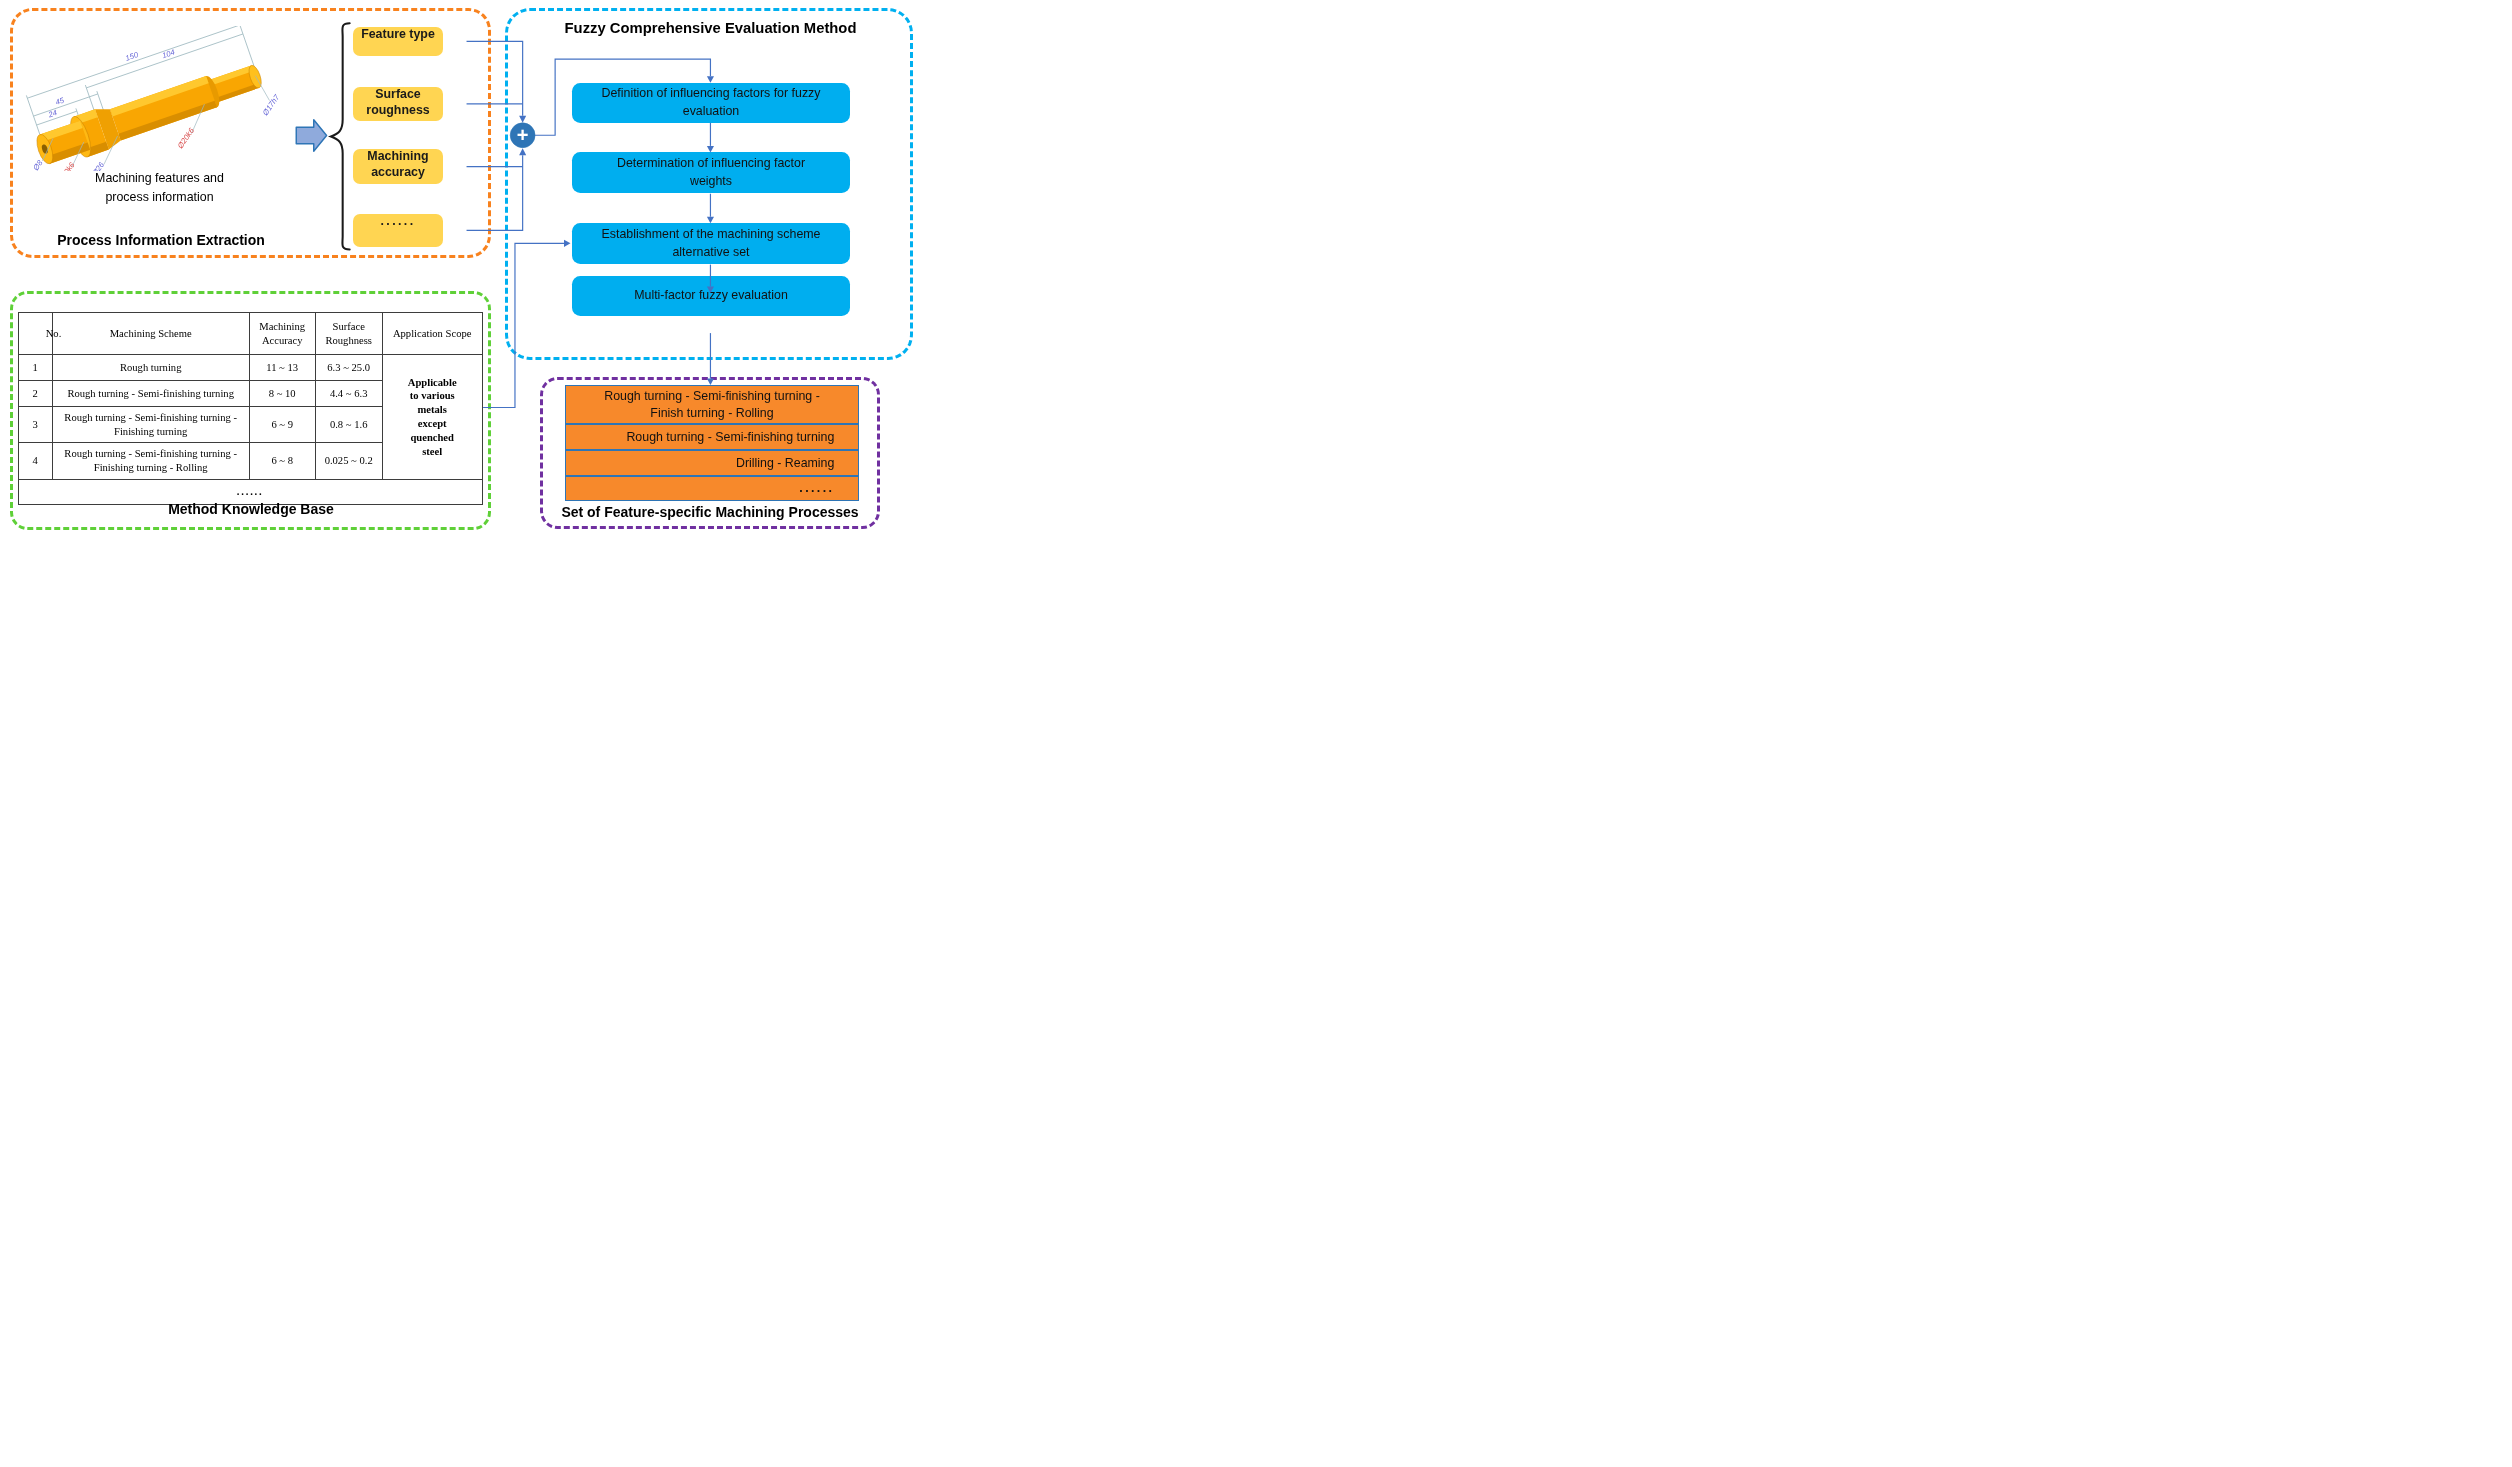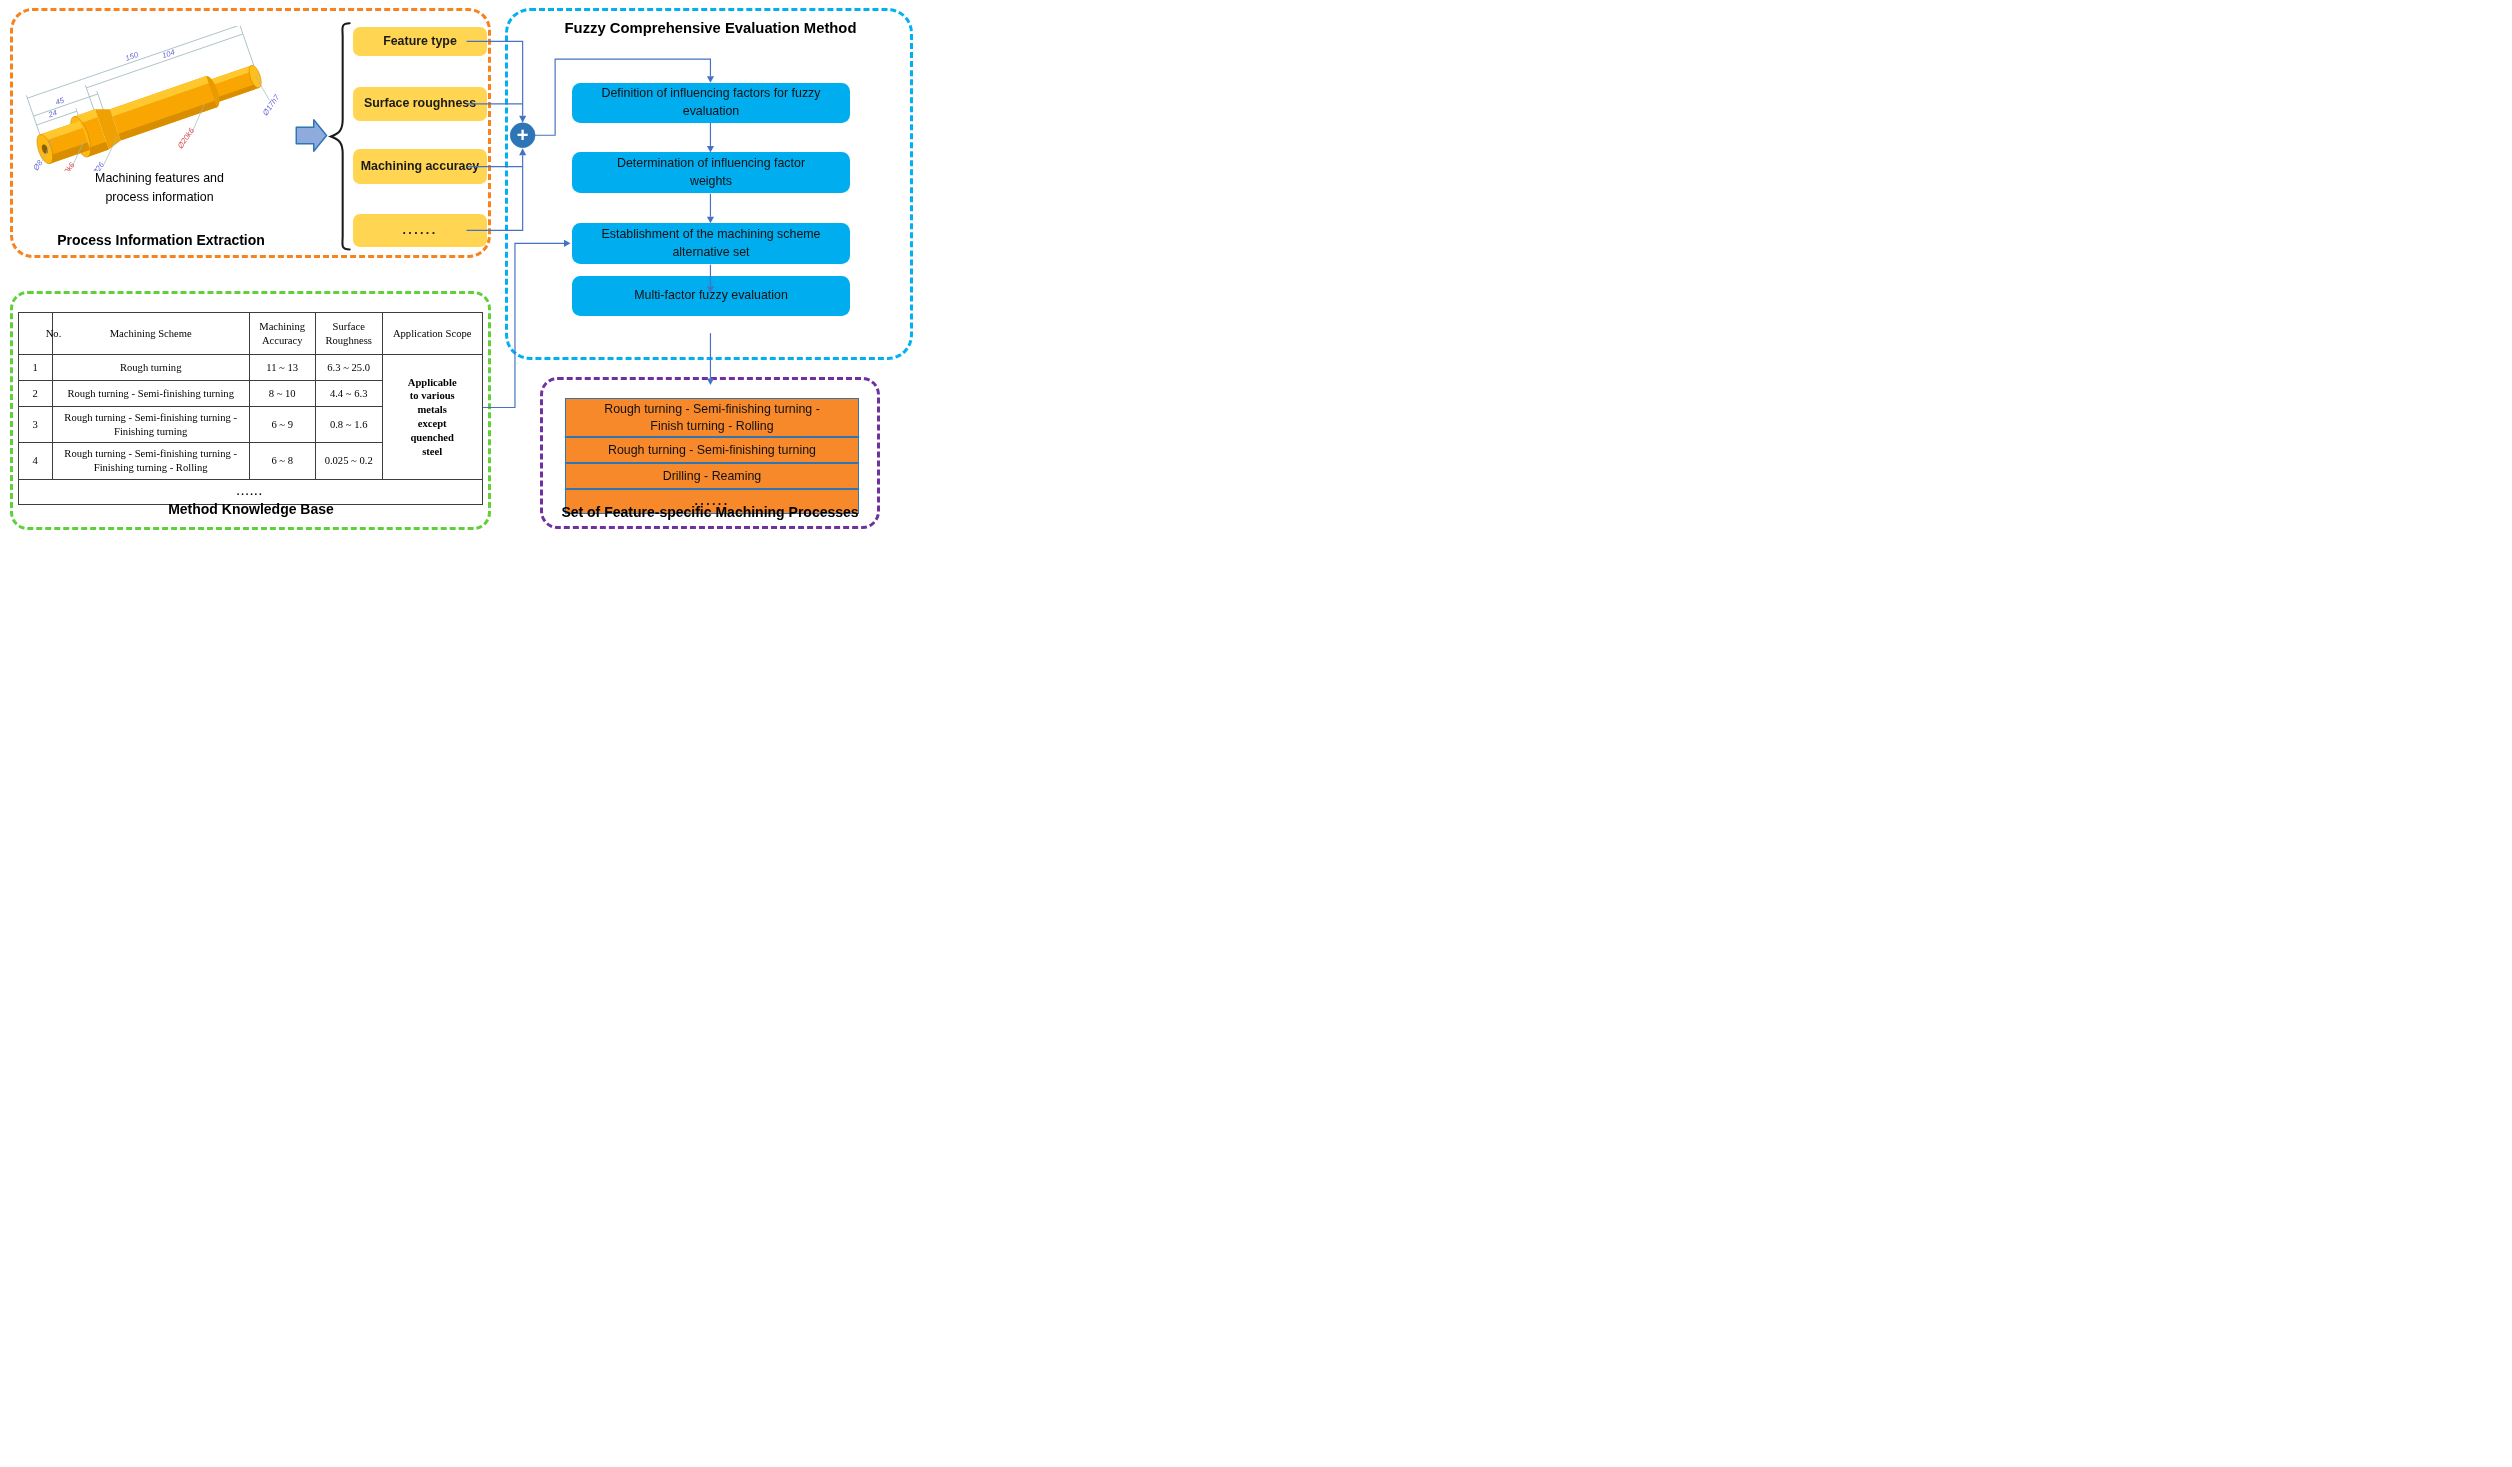--- a/index.html
+++ b/index.html
@@ -3,29 +3,29 @@
 <meta charset="utf-8">
 <style>
   html,body{margin:0;padding:0;background:#ffffff;}
   #canvas{position:relative;width:926px;height:541px;background:#fff;
           font-family:"Liberation Sans",sans-serif;overflow:hidden;}
   .dashed{position:absolute;box-sizing:border-box;background:transparent;}
   .orange-frame{border:3.5px dashed #F8821E;border-radius:22.4px;}
   .cyan-frame{border:3.5px dashed #00B0F0;border-radius:25px;}
   .green-frame{border:3.5px dashed #5FD038;border-radius:17.7px;}
   .purple-frame{border:3.5px dashed #7030A0;border-radius:17.7px;}
-  .ybox{position:absolute;left:353px;width:134px;background:#FFD552;border-radius:7px;
-        display:flex;align-items:center;justify-content:center;text-align:center;
+  .ybox{position:absolute;left:353px;width:90px;background:#FFD552;border-radius:7px;
+        display:flex;justify-content:center;text-align:center;
         font-weight:bold;font-size:12.4px;color:#1a1a1a;line-height:1.25;box-sizing:border-box;}
   .bluestep{position:absolute;left:572px;width:278px;background:#00AEEF;border-radius:8.3px;
         display:flex;align-items:center;justify-content:center;text-align:center;
         font-size:12.4px;color:#111;line-height:1.45;padding:0 22.4px;box-sizing:border-box;}
   .orow{position:absolute;left:565px;width:294px;background:#F7892B;border:1.2px solid #2E75B6;
-        display:flex;align-items:center;justify-content:center;text-align:center;
-        font-size:12.4px;color:#111;line-height:1.35;padding:0 23.6px;box-sizing:border-box;margin-top:13px;}
+        display:flex;align-items:center;justify-content:flex-end;text-align:center;
+        font-size:12.4px;color:#111;line-height:1.35;padding:0 23.6px;box-sizing:border-box;}
   .biglabel{position:absolute;font-weight:bold;font-size:14px;color:#000;text-align:center;}
   .caption{position:absolute;font-size:12.4px;color:#000;text-align:center;line-height:1.55;}
   .dots{font-weight:bold;letter-spacing:2.4px;}
   table.kb{position:absolute;left:17.7px;top:312px;width:465px;border-collapse:collapse;
         font-family:"Liberation Serif",serif;font-size:10.6px;color:#000;table-layout:fixed;}
   table.kb th,table.kb td{border:1.2px solid #3d3d3d;text-align:center;vertical-align:middle;
         padding:1.2px 2.4px;font-weight:normal;line-height:1.3;}
   table.kb thead th{border-bottom:1.8px solid #3d3d3d;}
   svg{display:block;}
 </style>

